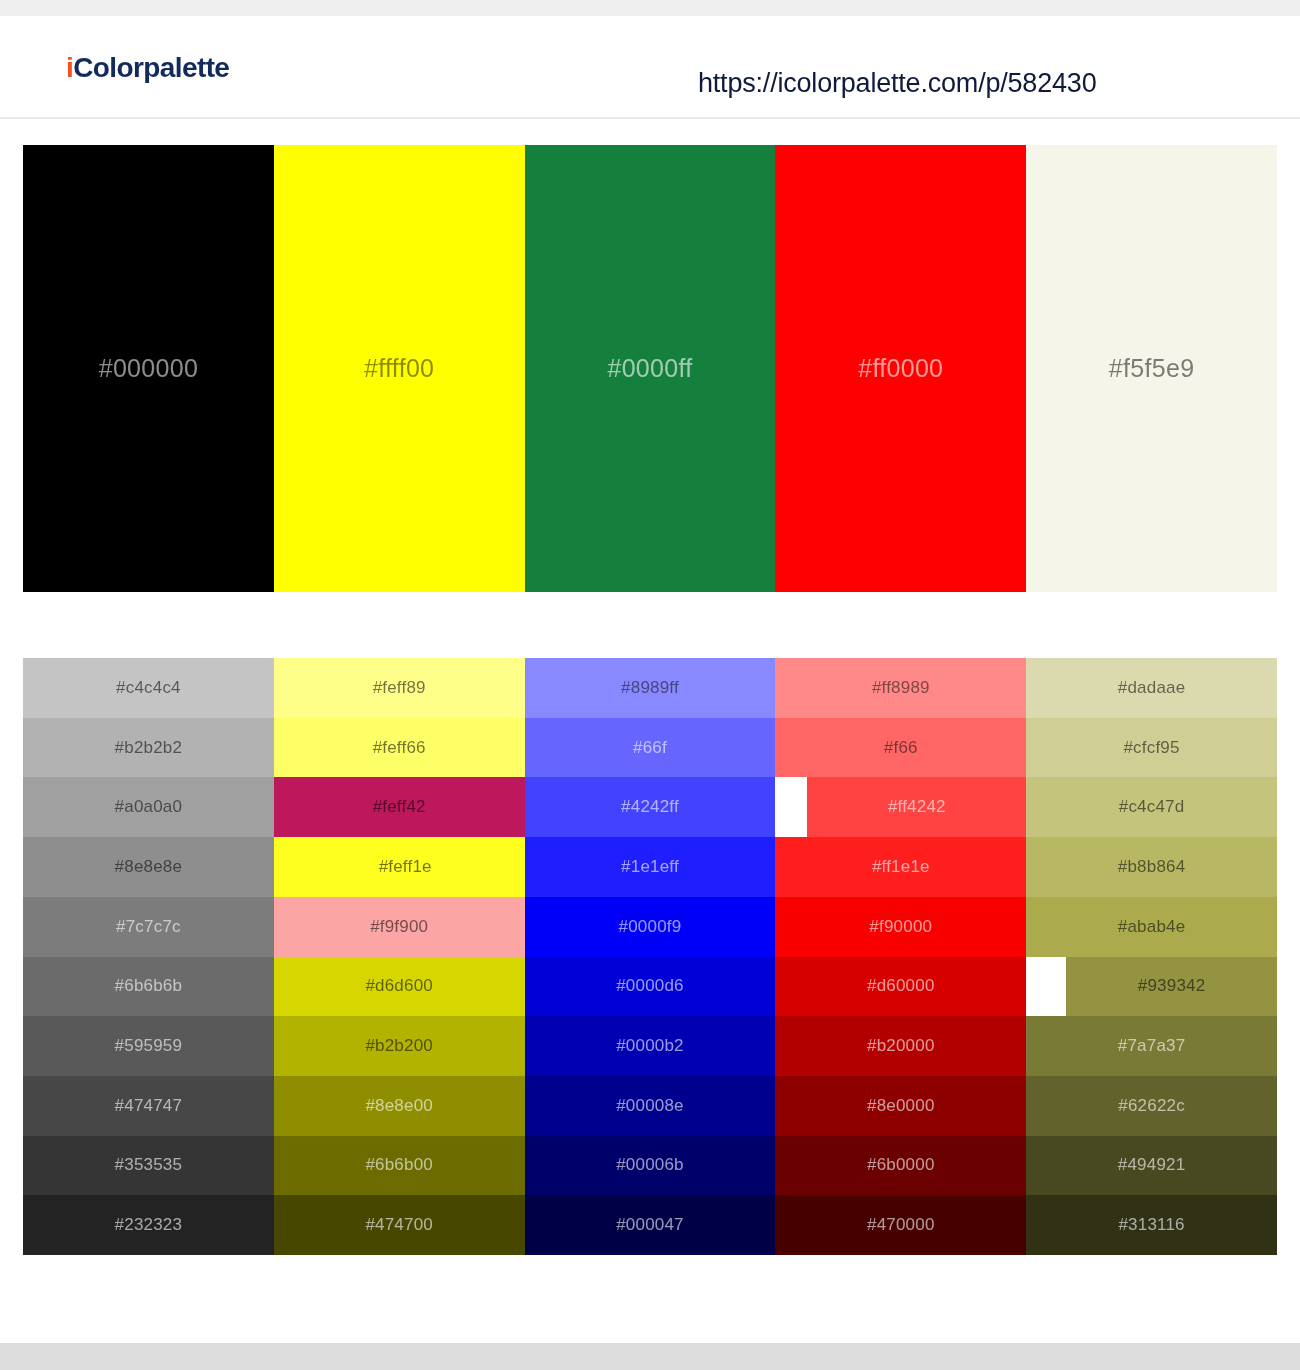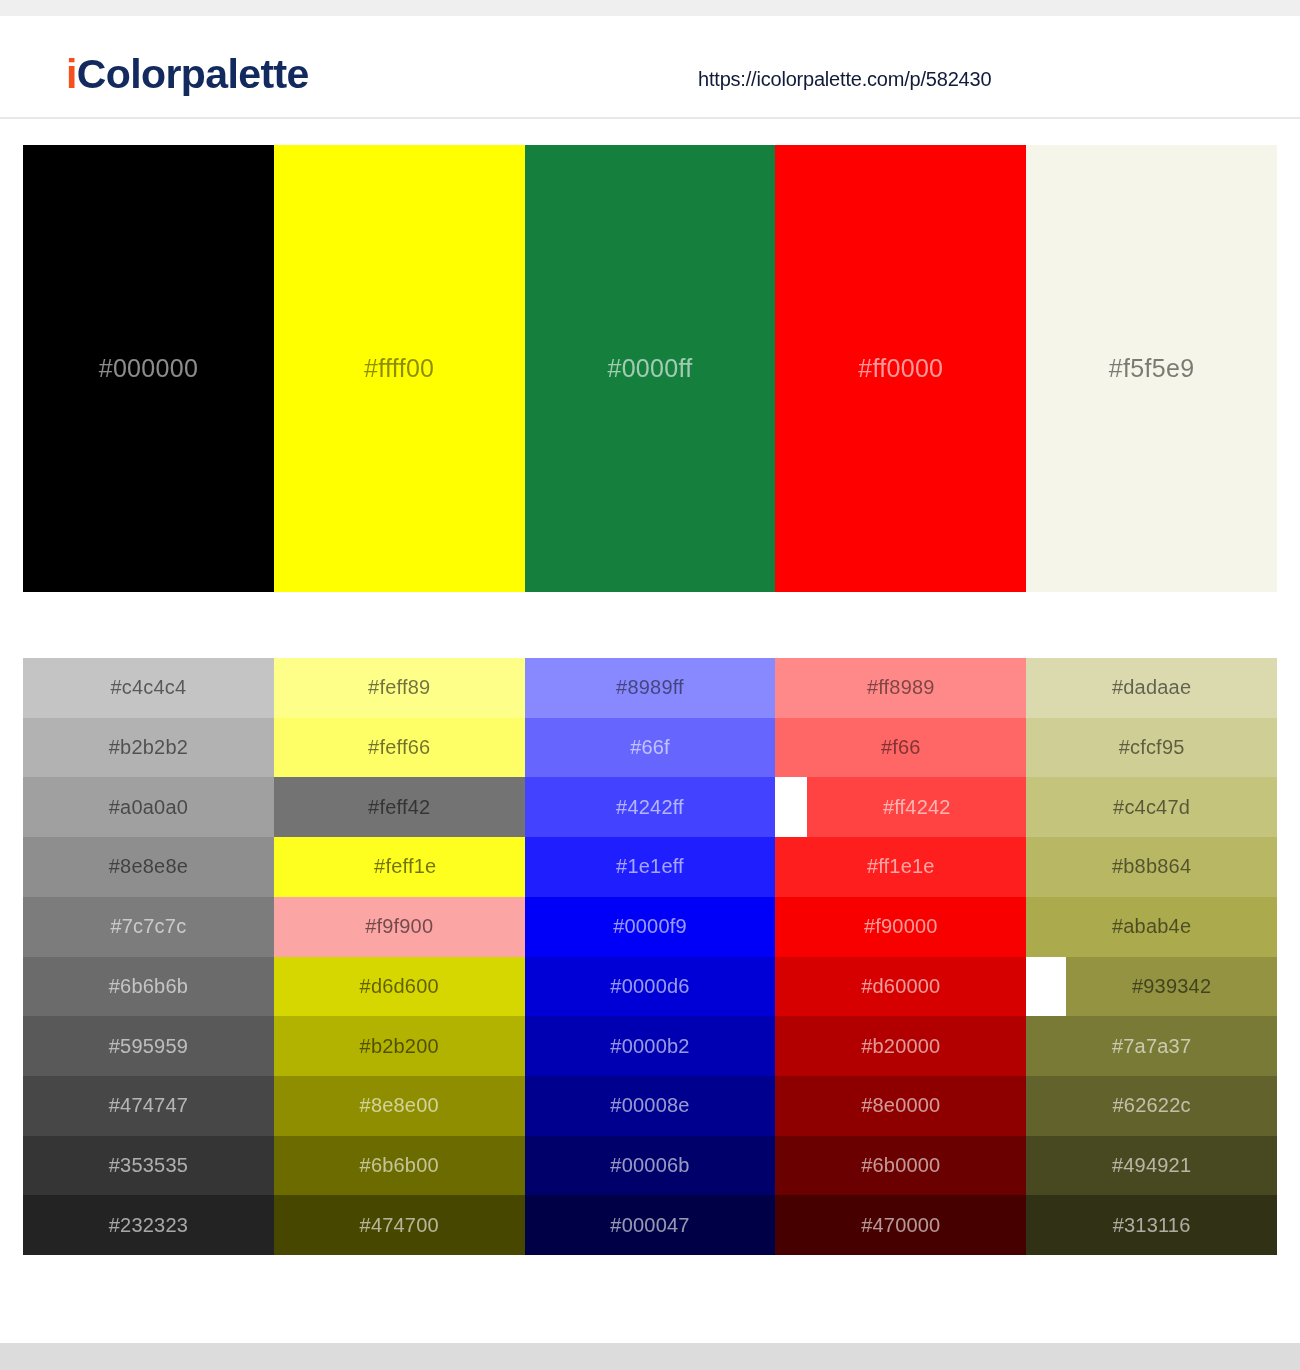--- a/index.html
+++ b/index.html
@@ -24,31 +24,31 @@
 
   
   .header {
     position:absolute; left:0; top:16px;
     width:1300px; height:103px;
     background:#ffffff;
     border-bottom:2px solid #e6e8ec;
   }
   .logo {
     position:absolute; left:66px; top:38px;
-    font-size:41px; font-weight:bold;
+    font-size:28px; font-weight:bold;
     letter-spacing:-0.6px;
     line-height:1;
     white-space:nowrap;
   }
   .logo .logo-i { color:#f4511e; }
   .logo .logo-rest { color:#132a5e; }
 
   .url {
     position:absolute; left:698px; top:52px;
-    font-size:20px; color:#101a3a;
+    font-size:27px; color:#101a3a;
     white-space:nowrap;
     letter-spacing:-0.2px;
   }
 
   
   .palette {
     position:absolute; left:23px; top:145px;
     width:1254px; height:447px;
     display:flex;
   }
@@ -74,21 +74,21 @@
   .shade-col {
     flex:1 1 0;
     display:flex;
     flex-direction:column;
   }
   .shade-cell {
     flex:1 1 0;
     display:flex;
     align-items:center;
     justify-content:center;
-    font-size:20px;
+    font-size:17px;
     letter-spacing:0.2px;
     user-select:none;
   }
 
   
   .footer-band {
     position:absolute; left:0; top:1343px;
     width:1300px; height:27px;
     background:#dcdcdc;
   }
@@ -134,21 +134,21 @@
         <div class="shade-cell" style="background: rgb(124, 124, 124); color: rgba(255, 255, 255, 0.6);">#7c7c7c</div>
         <div class="shade-cell" style="background: rgb(107, 107, 107); color: rgba(255, 255, 255, 0.6);">#6b6b6b</div>
         <div class="shade-cell" style="background: rgb(89, 89, 89); color: rgba(255, 255, 255, 0.6);">#595959</div>
         <div class="shade-cell" style="background: rgb(71, 71, 71); color: rgba(255, 255, 255, 0.6);">#474747</div>
         <div class="shade-cell" style="background: rgb(53, 53, 53); color: rgba(255, 255, 255, 0.6);">#353535</div>
         <div class="shade-cell" style="background: rgb(35, 35, 35); color: rgba(255, 255, 255, 0.6);">#232323</div>
       </div>
       <div class="shade-col">
         <div class="shade-cell" style="background: rgb(254, 255, 137); color: rgba(0, 0, 0, 0.55);">#feff89</div>
         <div class="shade-cell" style="background: rgb(254, 255, 102); color: rgba(0, 0, 0, 0.55);">#feff66</div>
-        <div class="shade-cell" style="background: #737373; color: rgba(0, 0, 0, 0.55);">#feff42</div>
+        <div class="shade-cell" style="background: #be185d; color: rgba(0, 0, 0, 0.55);">#feff42</div>
         <div class="shade-cell" style="background: rgb(254, 255, 30); color: rgba(0, 0, 0, 0.55); padding-left: 12px;">#feff1e</div>
         <div class="shade-cell" style="background: #fca5a5; color: rgba(0, 0, 0, 0.55);">#f9f900</div>
         <div class="shade-cell" style="background: rgb(214, 214, 0); color: rgba(0, 0, 0, 0.55);">#d6d600</div>
         <div class="shade-cell" style="background: rgb(178, 178, 0); color: rgba(0, 0, 0, 0.55);">#b2b200</div>
         <div class="shade-cell" style="background: rgb(142, 142, 0); color: rgba(255, 255, 255, 0.6);">#8e8e00</div>
         <div class="shade-cell" style="background: rgb(107, 107, 0); color: rgba(255, 255, 255, 0.6);">#6b6b00</div>
         <div class="shade-cell" style="background: rgb(71, 71, 0); color: rgba(255, 255, 255, 0.6);">#474700</div>
       </div>
       <div class="shade-col">
         <div class="shade-cell" style="background: rgb(137, 137, 255); color: rgba(0, 0, 0, 0.5);">#8989ff</div>

